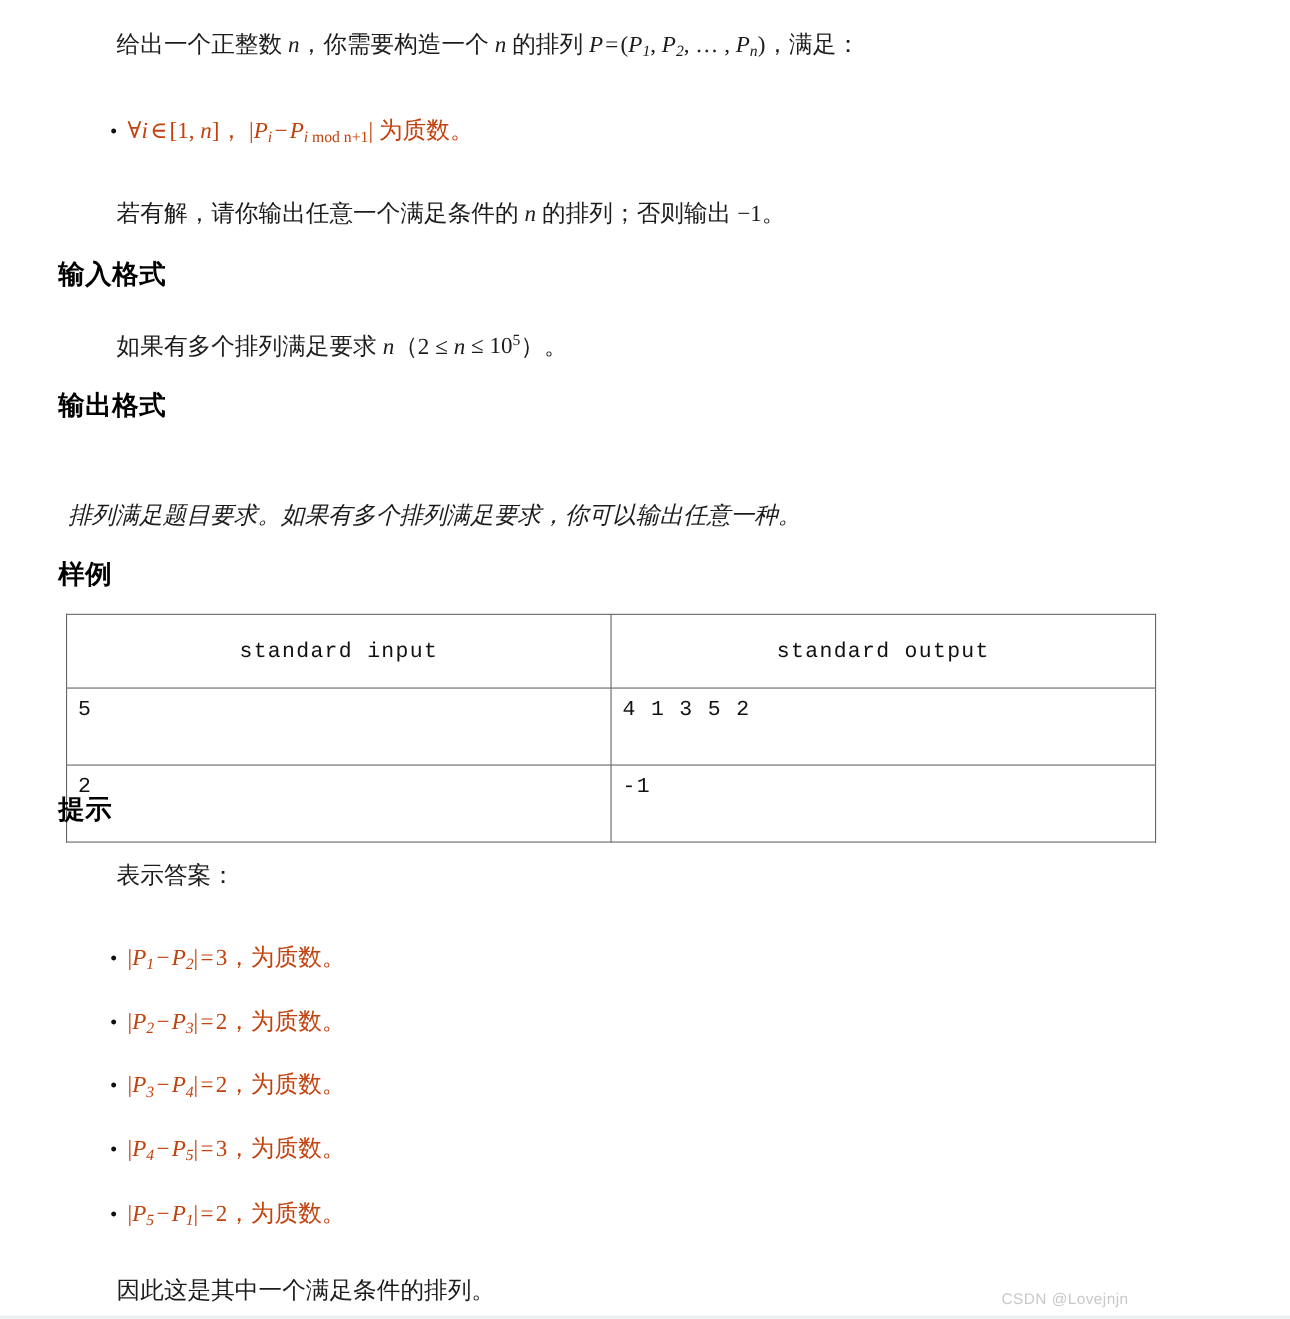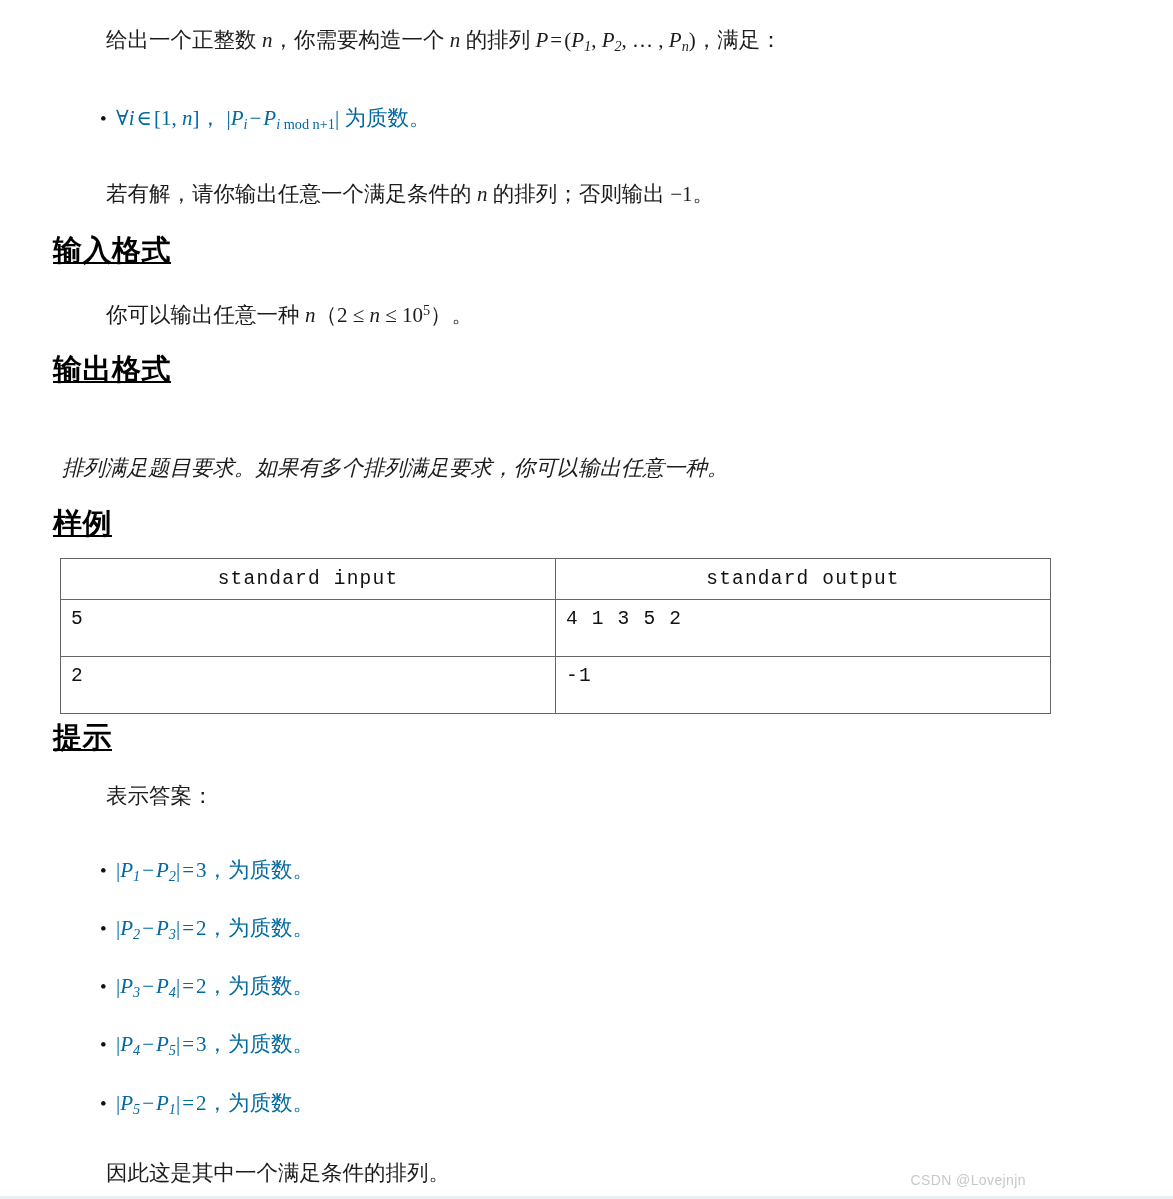--- a/index.html
+++ b/index.html
@@ -29,26 +29,25 @@
     font-size: 21.5px;
     line-height: 36px;
     color: #1c1c1c;
     white-space: nowrap;
   }
 
   .heading {
     position: absolute;
     font-family: "Liberation Sans", "DejaVu Sans", sans-serif;
     font-weight: bold;
-    font-size: 29px;
+    font-size: 24px;
     line-height: 34px;
     color: #000000;
     letter-spacing: 0.5px;
     white-space: nowrap;
-    text-decoration: underline;
   }
 
   
   .m {
     font-family: "Liberation Serif", "DejaVu Serif", serif;
     font-style: italic;
     font-size: 21px;
   }
   .mr {
     font-family: "Liberation Serif", "DejaVu Serif", serif;
@@ -88,36 +87,36 @@
   .bullet-dot {
     width: 16px;
     display: inline-block;
     font-size: 19px;
     line-height: 1;
     color: #111;
   }
   .bullet-text {
     font-size: 21.5px;
     font-family: "Liberation Serif", "DejaVu Serif", serif;
-    color: #0369a1;
+    color: #c2410c;
   }
 
   
   .sample-table {
     position: absolute;
     border-collapse: collapse;
     table-layout: fixed;
     background: #fff;
   }
   .sample-table td, .sample-table th {
     border: 1px solid #666666;
     font-family: "Liberation Mono", "DejaVu Sans Mono", monospace;
     font-size: 19.5px;
     color: #111;
-    padding: 0;
+    padding: 13px;
   }
   .sample-table th {
     text-align: center;
     font-weight: normal;
     height: 40px;
     letter-spacing: 1.2px;
   }
   .sample-table td {
     text-align: left;
     height: 48px;
@@ -160,21 +159,21 @@
     </span>
   </div>
 
   <div class="para" style="left:106px; top:176px;">
     <span class="cjk">若有解，请你输出任意一个满足条件的 </span><span class="m">n</span><span class="cjk"> 的排列；否则输出 </span><span class="mr">−1</span><span class="cjk">。</span>
   </div>
 
   <h2 class="heading" style="left:53px; top:233px; margin:0;">输入格式</h2>
 
   <div class="para" style="left:106px; top:292px;">
-    <span class="cjk">你可以输出任意一种 </span><span class="m">n</span><span class="cjk">（</span><span class="mr">2 ≤ </span><span class="m">n</span><span class="mr"> ≤ 10<sup>5</sup></span><span class="cjk">）。</span>
+    <span class="cjk">如果有多个排列满足要求 </span><span class="m">n</span><span class="cjk">（</span><span class="mr">2 ≤ </span><span class="m">n</span><span class="mr"> ≤ 10<sup>5</sup></span><span class="cjk">）。</span>
   </div>
 
   <h2 class="heading" style="left:53px; top:352px; margin:0;">输出格式</h2>
 
   <div class="para" style="left:62px; top:450px;font-style:italic;">排列满足题目要求。如果有多个排列满足要求，你可以输出任意一种。</div>
 
   <h2 class="heading" style="left:53px; top:506px; margin:0;">样例</h2>
 
   <table class="sample-table" style="left:60px; top:558px; width:990px;">
     <colgroup>

